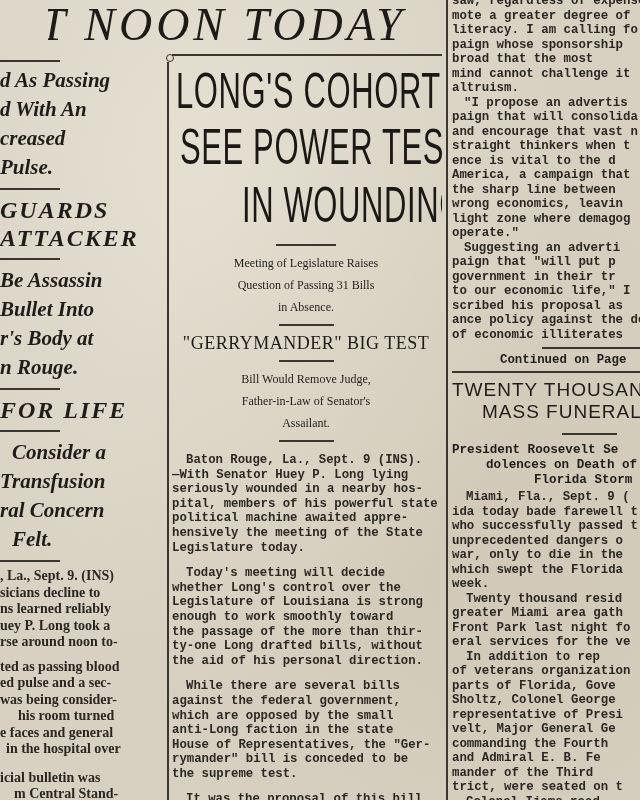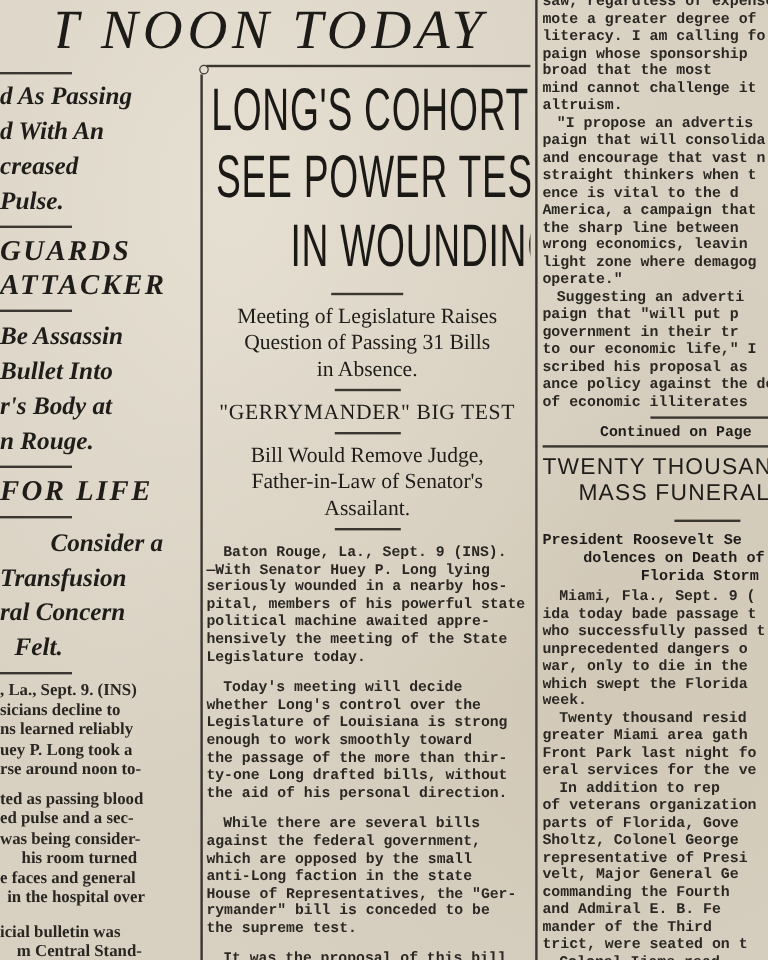--- a/index.html
+++ b/index.html
@@ -24,21 +24,21 @@
   .lrule{width:60px;height:2px;background:#3a3630;margin:6px 0 6px 0;}
   .lbody{font-family:"Liberation Serif",serif;font-size:14px;line-height:16.5px;font-weight:bold;
     white-space:nowrap;color:#2a2723;margin:0;text-align:justify;}
   
   .center{position:absolute;left:170px;top:56px;width:272px;height:744px;overflow:hidden;}
   .mainhead{font-family:"Liberation Sans Narrow","Liberation Sans",sans-serif;font-weight:normal;
     font-size:50px;line-height:54px;letter-spacing:1px;transform:scaleX(.62);transform-origin:left top;
     white-space:nowrap;margin:0;color:#1b1916;}
   .mainhead-wrap{height:178px;position:relative;}
   .mainhead-line{position:absolute;left:4px;}
-  .subdeck{text-align:center;font-size:18px;line-height:22px;margin:0;}
+  .subdeck{text-align:center;font-size:12px;line-height:22px;margin:0;}
   .subdeck.caps{font-size:18px;letter-spacing:.5px;}
   .cbody{font-family:"Liberation Mono","DejaVu Sans Mono",monospace;font-weight:bold;font-size:12.3px;
     line-height:14.6px;color:#2b2824;margin:0 2px;white-space:nowrap;}
   .cbody.indent{text-indent:14px;margin-top:11px;}
   
   .rightcol{position:absolute;left:452px;top:0;width:188px;height:800px;overflow:hidden;}
   .rbody{font-family:"Liberation Mono","DejaVu Sans Mono",monospace;font-weight:bold;font-size:12.4px;
     line-height:14.5px;color:#2b2824;margin:0;white-space:nowrap;}
   .rhead{font-family:"Liberation Sans",sans-serif;font-size:19px;line-height:22px;letter-spacing:1px;
     white-space:nowrap;margin:0;}
@@ -69,21 +69,21 @@
   <p class="lh cap">GUARDS</p>
   <p class="lh cap">ATTACKER</p>
   <div class="lrule"></div>
   <p class="lh deck">Be Assassin</p>
   <p class="lh deck">Bullet Into</p>
   <p class="lh deck">r's Body at</p>
   <p class="lh deck">n Rouge.</p>
   <div class="lrule"></div>
   <p class="lh cap" style="padding-left:0;">FOR LIFE</p>
   <div class="lrule"></div>
-  <p class="lh deck" style="padding-left:12px;text-align:center;">Consider a</p>
+  <p class="lh deck" style="padding-left:12px;">Consider a</p>
   <p class="lh deck">Transfusion</p>
   <p class="lh deck">ral Concern</p>
   <p class="lh deck" style="padding-left:12px;">Felt.</p>
   <div class="lrule"></div>
   <div>
     <p class="lbody">, La., Sept. 9. (INS)</p>
     <p class="lbody">sicians decline to</p>
     <p class="lbody">ns learned reliably</p>
     <p class="lbody">uey P. Long took a</p>
     <p class="lbody">rse around noon to-</p>
@@ -188,21 +188,21 @@
     <p class="rhead" style="padding-left:30px;">MASS FUNERAL</p>
   </div>
   <div class="short-rule" style="width:55px;margin:10px 0 8px 110px;"></div>
   <div>
     <p class="rsub">President Roosevelt Se</p>
     <p class="rsub" style="padding-left:34px;">dolences on Death of</p>
     <p class="rsub" style="padding-left:82px;">Florida Storm</p>
   </div>
   <div style="margin-top:2px;">
     <p class="rbody" style="padding-left:14px;">Miami, Fla., Sept. 9 (</p>
-    <p class="rbody">ida today bade passage t</p>
+    <p class="rbody">ida today bade farewell t</p>
     <p class="rbody">who successfully passed t</p>
     <p class="rbody">unprecedented dangers o</p>
     <p class="rbody">war, only to die in the</p>
     <p class="rbody">which swept the Florida</p>
     <p class="rbody">week.</p>
     <p class="rbody" style="padding-left:14px;">Twenty thousand resid</p>
     <p class="rbody">greater Miami area gath</p>
     <p class="rbody">Front Park last night fo</p>
     <p class="rbody">eral services for the ve</p>
     <p class="rbody" style="padding-left:14px;">In addition to rep</p>

